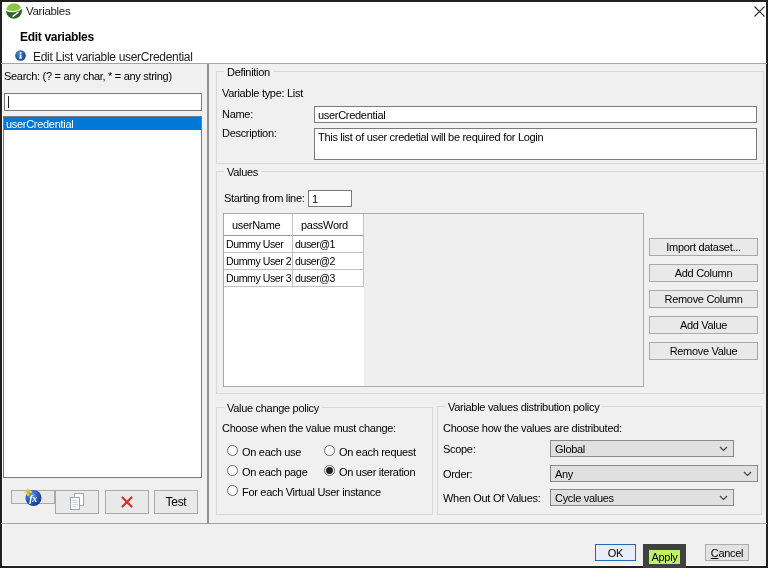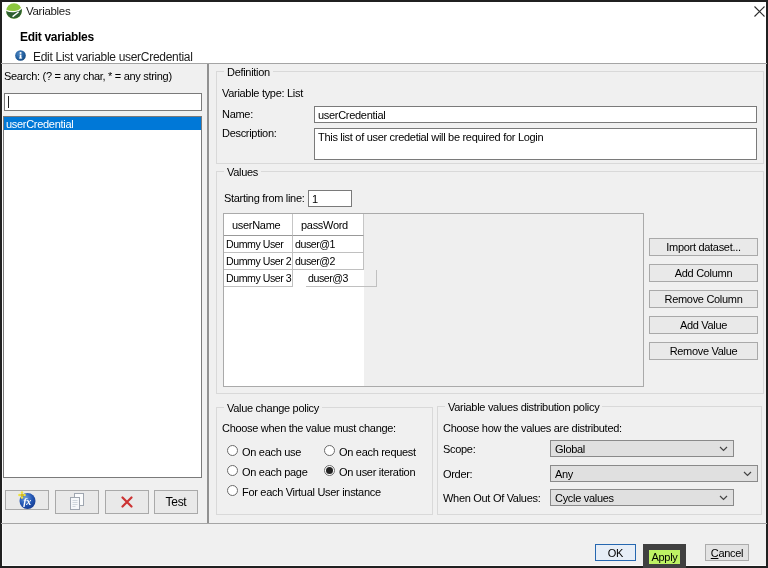--- a/index.html
+++ b/index.html
@@ -60,21 +60,21 @@
 <div class="hsep2"></div>
 
 <div class="lbl" style="left:4px; top:70px;">Search: (? = any char, * = any string)</div>
 <div class="abs" style="left:4px; top:93px; width:198px; height:18px; border:1px solid #7a7a7a; background:#fff;">
   <div class="abs" style="left:3px; top:2px; width:1px; height:12px; background:#222;"></div>
 </div>
 <div class="abs" style="left:3px; top:116px; width:199px; height:362px; border:1px solid #7a7a7a; background:#fff;">
   <div class="abs" style="left:0px; top:0px; width:197px; height:13px; background:#0078d7; color:#fff; padding:1px 0 0 2px; font-size:11px;">userCredential</div>
 </div>
 
-<div class="btn" style="left:5px; top:490px; width:44px; height:20px;">
+<div class="btn" style="left:11px; top:490px; width:44px; height:14px;">
   <svg width="22" height="22" viewBox="0 0 22 22">
     <defs>
         <radialGradient id="fxg" cx="0.38" cy="0.32" r="0.85">
       <stop offset="0" stop-color="#6f9fdd"></stop>
           <stop offset="0.5" stop-color="#2356b4"></stop>
           <stop offset="1" stop-color="#0f2f80"></stop>
     </radialGradient>
       </defs>
     <circle cx="11.5" cy="12" r="8" fill="url(#fxg)"></circle>
     <text x="7.2" y="16" font-family="Liberation Serif, serif" font-style="italic" font-weight="bold" font-size="10" fill="#fff">fx</text>
@@ -140,21 +140,21 @@
     </div>
   <div class="abs cell" style="left:0px; top:39px; width:69px; height:17px;">
       <div class="lbl" style="left:2px; top:2px;">Dummy User 2</div>
     </div>
   <div class="abs cell" style="left:69px; top:39px; width:71px; height:17px;">
       <div class="lbl" style="left:2px; top:2px;">duser@2</div>
     </div>
   <div class="abs cell" style="left:0px; top:56px; width:69px; height:17px;">
       <div class="lbl" style="left:2px; top:2px;">Dummy User 3</div>
     </div>
-  <div class="abs cell" style="left:82px; top:56px; width:71px; height:17px;">
+  <div class="abs cell" style="left:69px; top:56px; width:71px; height:17px;">
       <div class="lbl" style="left:2px; top:2px;">duser@3</div>
     </div>
 </div>
 
 <div class="btn" style="left:649px; top:238px; width:109px; height:18px;">Import dataset...</div>
 <div class="btn" style="left:649px; top:264px; width:109px; height:18px;">Add Column</div>
 <div class="btn" style="left:649px; top:290px; width:109px; height:18px;">Remove Column</div>
 <div class="btn" style="left:649px; top:316px; width:109px; height:18px;">Add Value</div>
 <div class="btn" style="left:649px; top:342px; width:109px; height:18px;">Remove Value</div>
 

